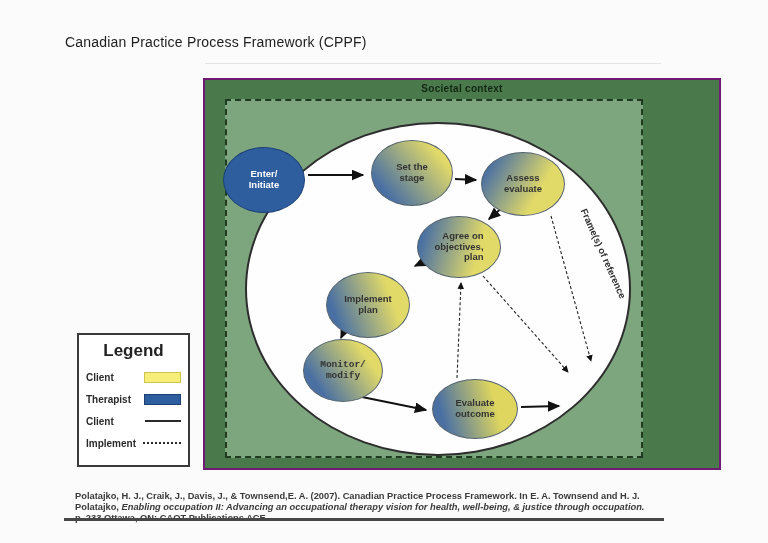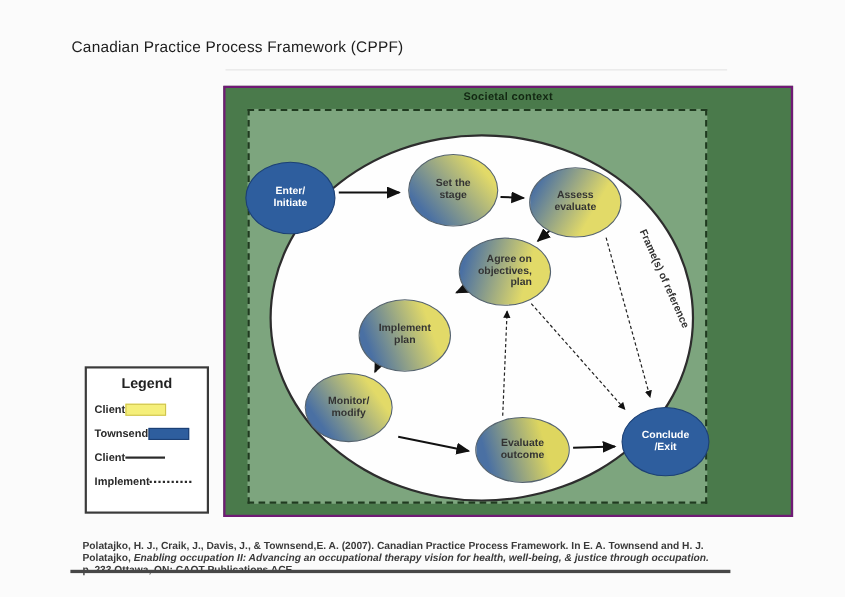--- a/index.html
+++ b/index.html
@@ -40,36 +40,36 @@
     text-align:center;font-weight:bold;font-size:9.5px;line-height:1.12;
     white-space:pre-line;box-sizing:border-box;
   }
   .node.grad{color:#333;border:1.5px solid #55636e;}
   .node.blue{background:var(--blue);color:#fff;border:1.5px solid #1c4075;}
   .n-enter    {left:18px; top:67px; width:82px;height:66px;}
   .n-set      {left:166px;top:60px; width:82px;height:66px;background:linear-gradient(50deg,#4a70a3 18%,#e2da68 82%);}
   .n-assess   {left:276px;top:72px; width:84px;height:64px;background:linear-gradient(120deg,#4a70a3 12%,#e2da68 68%);}
   .n-agree    {left:212px;top:136px;width:84px;height:62px;background:linear-gradient(105deg,#4a70a3 10%,#e2da68 72%);text-align:right;}
   .n-implement{left:121px;top:192px;width:84px;height:66px;background:linear-gradient(70deg,#4a70a3 15%,#e2da68 75%);}
-  .n-monitor  {left:72px; top:259px;width:80px;height:63px;background:linear-gradient(55deg,#4a70a3 20%,#e2da68 78%);}
+  .n-monitor  {left:98px; top:259px;width:80px;height:63px;background:linear-gradient(55deg,#4a70a3 20%,#e2da68 78%);font-family:Liberation Mono, monospace;}
   .n-evaluate {left:227px;top:299px;width:86px;height:60px;background:linear-gradient(75deg,#4a70a3 15%,#ded65f 72%);}
   .n-conclude {left:360px;top:290px;width:80px;height:63px;}
 
   .frame-ref{
     position:absolute;left:341px;top:168px;width:115px;text-align:center;
     font-size:9.5px;color:#2f2f2f;transform:rotate(66deg);font-weight:600;
   }
 
   
   .legend{
     position:absolute;left:77px;top:333px;width:113px;height:134px;
     background:#ffffff;border:2px solid #3a3a3a;box-sizing:border-box;
   }
-  .legend-title{text-align:center;margin-top:6px;font-size:13px;font-weight:bold;color:#222;}
-  .legend-row{display:flex;align-items:center;justify-content:flex-start;padding:0 7px;height:12px;margin-top:10px;}
+  .legend-title{text-align:center;margin-top:6px;font-size:17px;font-weight:bold;color:#222;}
+  .legend-row{display:flex;align-items:center;justify-content:space-between;padding:0 7px;height:12px;margin-top:10px;}
   .legend-row .lbl{font-size:10px;font-weight:bold;color:#2a2a2a;}
   .swatch{width:37px;height:11px;box-sizing:border-box;}
   .swatch.client{background:var(--legend-yellow);border:1px solid #cfc44e;}
   .swatch.therapist{background:var(--blue);border:1px solid #1c4075;}
   .line-basic{width:36px;border-top:2px solid #2a2a2a;}
   .line-alt{width:38px;border-top:2px dotted #2a2a2a;}
 
   
   .citation{
     position:absolute;left:75px;top:482px;width:577px;
@@ -117,34 +117,32 @@
 evaluate</div>
   <div class="node grad n-agree">Agree on
 objectives,
 plan</div>
   <div class="node grad n-implement">Implement
 plan</div>
   <div class="node grad n-monitor">Monitor/
 modify</div>
   <div class="node grad n-evaluate">Evaluate
 outcome</div>
-  <div class="node blue n-conclude">Conclude
-/Exit</div>
 
   <div class="frame-ref">Frame(s) of reference</div>
 </div>
 
 <div class="legend">
   <div class="legend-title">Legend</div>
   <div class="legend-row">
     <span class="lbl">Client</span>
     <span class="swatch client"></span>
   </div>
   <div class="legend-row">
-    <span class="lbl">Townsend</span>
+    <span class="lbl">Therapist</span>
     <span class="swatch therapist"></span>
   </div>
   <div class="legend-row">
     <span class="lbl">Client</span>
     <span class="line-basic"></span>
   </div>
   <div class="legend-row">
     <span class="lbl">Implement</span>
     <span class="line-alt"></span>
   </div>

